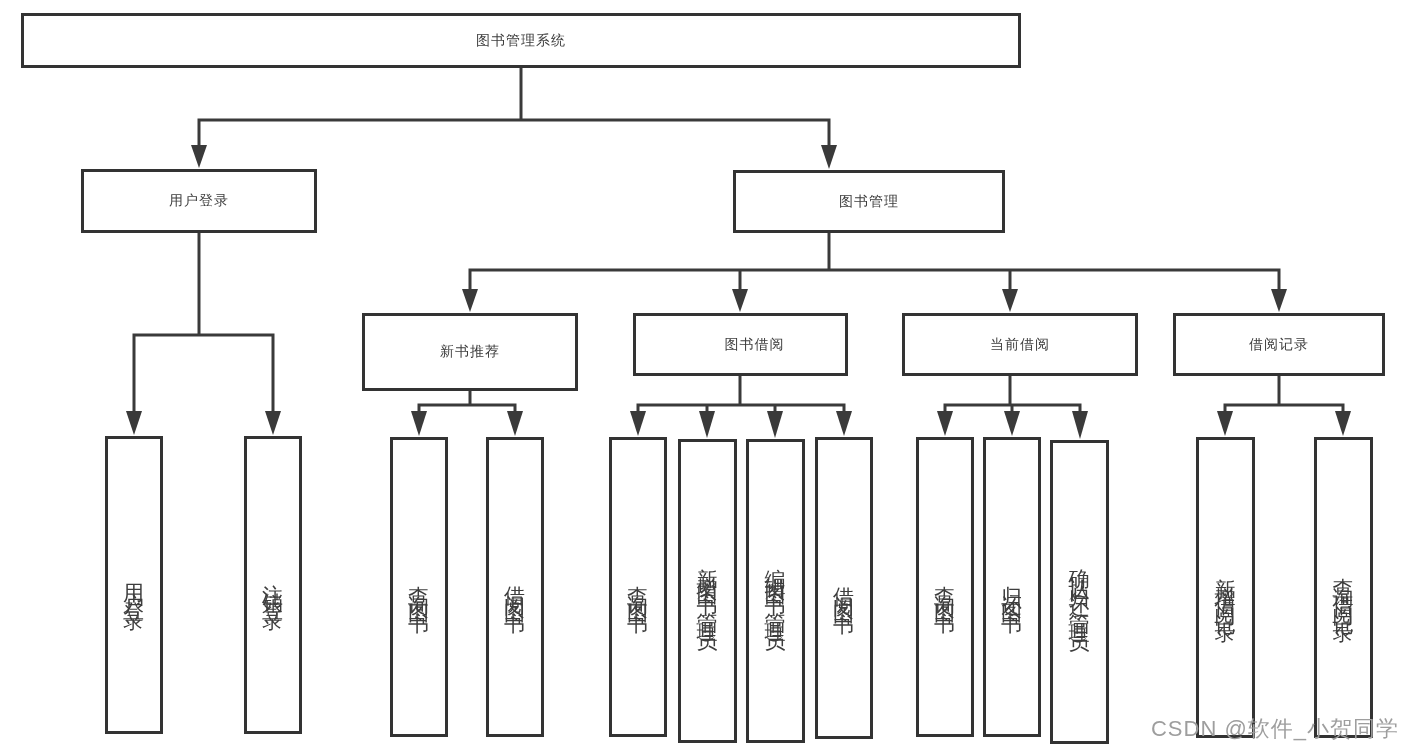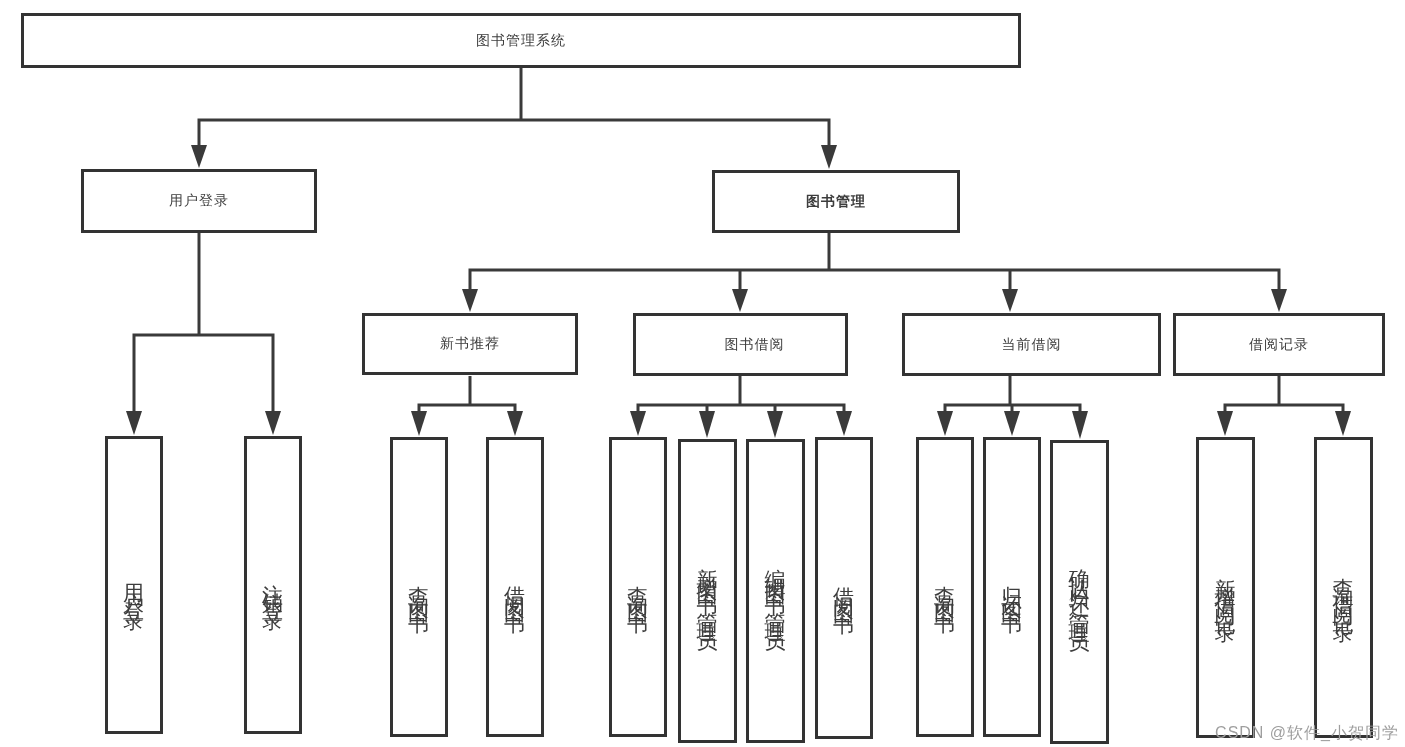--- a/index.html
+++ b/index.html
@@ -57,21 +57,21 @@
     font-size: 21px;
     letter-spacing: 9px;
     line-height: 1;
     white-space: normal;
   }
   .watermark {
     position: absolute;
     right: 6px;
     bottom: 3px;
     z-index: 3;
-    font-size: 16px;
+    font-size: 22px;
     color: var(--watermark);
     letter-spacing: 1px;
   }
 </style>
 </head>
 <body>
 
 <div class="canvas">
 
   <svg class="connectors" viewBox="0 0 1405 747" xmlns="http://www.w3.org/2000/svg">
@@ -118,25 +118,25 @@
 
     <path d="M1279,376 V405"></path>
     <path d="M1225,413 V405 H1343 V413"></path>
     <polygon points="1217,411 1233,411 1225,436"></polygon>
     <polygon points="1335,411 1351,411 1343,436"></polygon>
   </svg>
 
   <div class="node" style="left:21px; top:13px; width:1000px; height:55px;">图书管理系统</div>
 
   <div class="node" style="left:81px; top:169px; width:236px; height:64px;">用户登录</div>
-  <div class="node" style="left:712px; top:170px; width:248px; height:63px;font-weight:bold;">图书管理</div>
+  <div class="node" style="left:733px; top:170px; width:272px; height:63px;">图书管理</div>
 
-  <div class="node" style="left:362px; top:313px; width:216px; height:62px;">新书推荐</div>
+  <div class="node" style="left:362px; top:313px; width:216px; height:78px;">新书推荐</div>
   <div class="node" style="left:633px; top:313px; width:215px; height:63px;padding-left:28px;">图书借阅</div>
-  <div class="node" style="left:902px; top:313px; width:259px; height:63px;">当前借阅</div>
+  <div class="node" style="left:902px; top:313px; width:236px; height:63px;">当前借阅</div>
   <div class="node" style="left:1173px; top:313px; width:212px; height:63px;">借阅记录</div>
 
   <div class="node leaf" style="left:105px; top:436px; width:58px; height:298px;">用户登录</div>
   <div class="node leaf" style="left:244px; top:436px; width:58px; height:298px;">注销登录</div>
 
   <div class="node leaf" style="left:390px; top:437px; width:58px; height:300px;">查询图书</div>
   <div class="node leaf" style="left:486px; top:437px; width:58px; height:300px;">借阅图书</div>
 
   <div class="node leaf" style="left:609px; top:437px; width:58px; height:300px;">查询图书</div>
   <div class="node leaf" style="left:678px; top:439px; width:59px; height:304px;">新增图书（管理员）</div>

